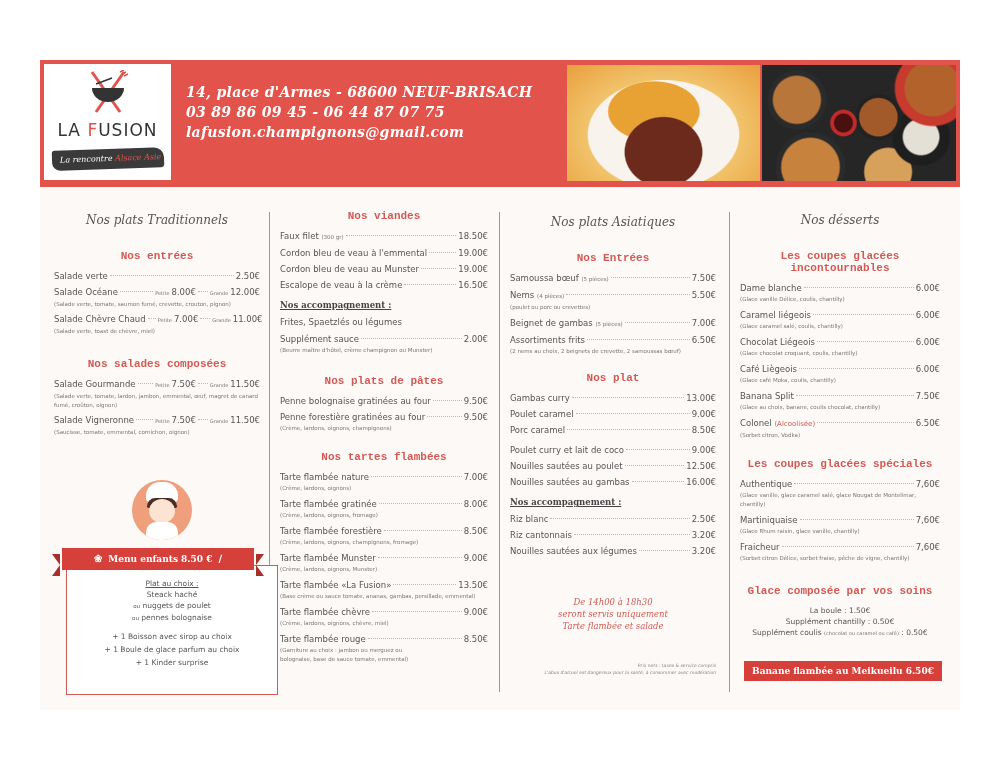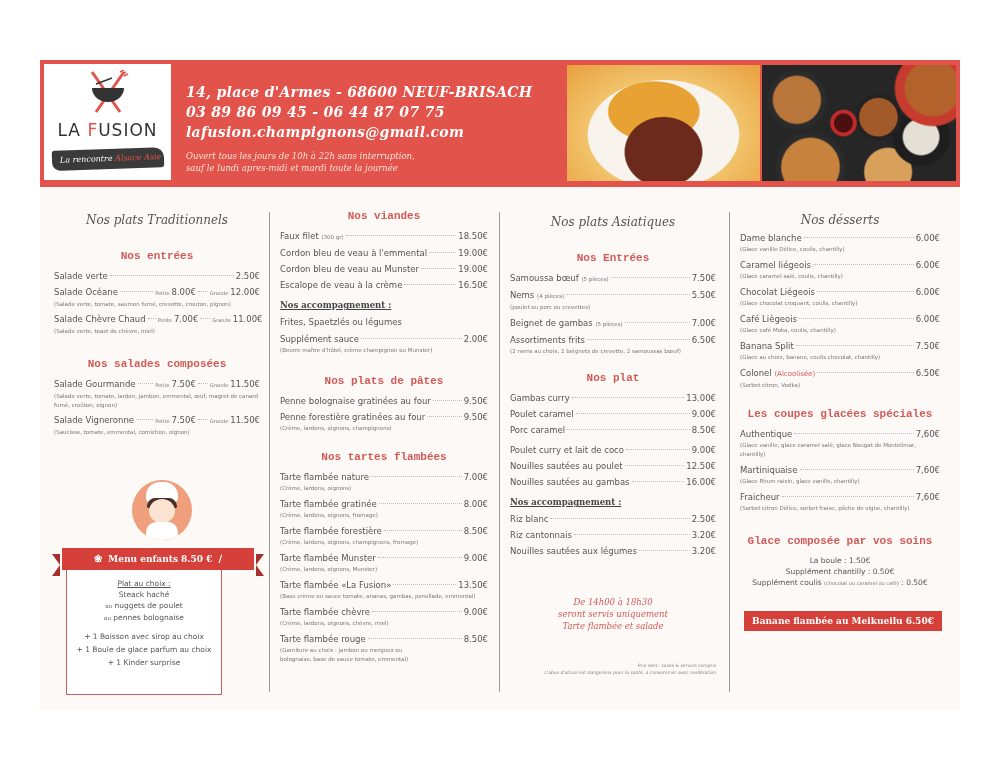--- a/index.html
+++ b/index.html
@@ -74,21 +74,21 @@
   .chef-face { position: absolute; left: 17px; top: 19px; width: 26px; height: 24px; background: #fde4d2; border-radius: 50%; }
   .chef-hair { position: absolute; left: 15px; top: 18px; width: 30px; height: 10px; background: #4a2d26; border-radius: 10px 10px 2px 2px; }
   .chef-body { position: absolute; left: 14px; top: 42px; width: 32px; height: 20px; background: #fff; border-radius: 10px 10px 0 0; }
   .kids-ribbon { position: absolute; left: 2px; top: 68px; width: 192px; height: 22px; background: #d6403b;
     color: #fff; font-family: "DejaVu Serif", serif; font-weight: bold; font-size: 9px; text-align: center; line-height: 22px; z-index: 2; }
   .kids-ribbon:before, .kids-ribbon:after { content: ""; position: absolute; top: 6px; width: 0; height: 0;
     border-top: 11px solid #a8302c; border-bottom: 11px solid #a8302c; }
   .kids-ribbon:before { left: -10px; border-left: 8px solid transparent; }
   .kids-ribbon:after { right: -10px; border-right: 8px solid transparent; }
   .ribbon-icon { display: inline-block; font-size: 10px; margin: 0 6px; }
-  .kids-box { position: absolute; left: 6px; top: 85px; width: 156px; height: 130px; border: 1px solid #d25a55; background: #fff;
+  .kids-box { position: absolute; left: 6px; top: 85px; width: 212px; height: 130px; border: 1px solid #d25a55; background: #fff;
     text-align: center; padding-top: 12px; font-size: 7.5px; color: #555; line-height: 11px; }
   .kids-box .choice-head { text-decoration: underline; }
   .kids-box .ou { font-size: 5.5px; }
   .kids-box .extras { margin-top: 6px; line-height: 13px; }
 
   .notice { font-family: "DejaVu Serif", serif; font-style: italic; font-size: 8.5px; color: #d25a55; text-align: center; line-height: 12px; }
   .legal { font-family: "DejaVu Sans", sans-serif; font-style: italic; font-size: 4.5px; color: #888; text-align: right; line-height: 7px; }
 
   .composee { text-align: center; font-size: 7.5px; color: #555; line-height: 11px; }
   .composee .note { font-size: 5px; color: #777; }
@@ -110,24 +110,20 @@
         <line x1="14" y1="14" x2="30" y2="8" stroke="#333" stroke-width="1.5"></line>
       </svg>
       <div class="logo-title"><span>LA </span><span class="f">F</span><span>USION</span></div>
       <div class="logo-tag"><span>La rencontre </span><span class="accent">Alsace Asie</span></div>
     </div>
 
     <div class="contact">
       <div class="line">14, place d'Armes - 68600 NEUF-BRISACH</div>
       <div class="line">03 89 86 09 45 - 06 44 87 07 75</div>
       <div class="line">lafusion.champignons@gmail.com</div>
-      <div class="hours">
-        <div>Ouvert tous les jours de 10h à 22h sans interruption,</div>
-        <div>sauf le lundi apres-midi et mardi toute la journée</div>
-      </div>
     </div>
 
     <div class="photo photo-steak"></div>
     <div class="photo photo-asian"></div>
   </div>
 
   <div class="divider" style="left:229px"></div>
   <div class="divider" style="left:459px"></div>
   <div class="divider" style="left:689px"></div>
 
@@ -439,20 +435,21 @@
       <div>Tarte flambée et salade</div>
     </div>
     <div class="legal" style="margin-top:30px">
       <div>Prix nets : taxes &amp; service compris</div>
       <div>L'abus d'alcool est dangereux pour la santé, à consommer avec modération</div>
     </div>
   </div>
 
   <div class="col col-4">
     <div class="script-title" style="margin-top:8px">Nos désserts</div>
+    <div class="sec-title" style="margin-top:18px;margin-bottom:8px">Les coupes glacées incontournables</div>
     <div class="item">
         <div class="item-row">
           <span class="item-name">Dame blanche</span>
           <span class="dots"></span>
           <span class="price">6.00€</span>
         </div>
         <div class="item-desc">(Glace vanille Délice, coulis, chantilly)</div>
       </div>
     <div class="item" style="margin-top:5px">
         <div class="item-row">

